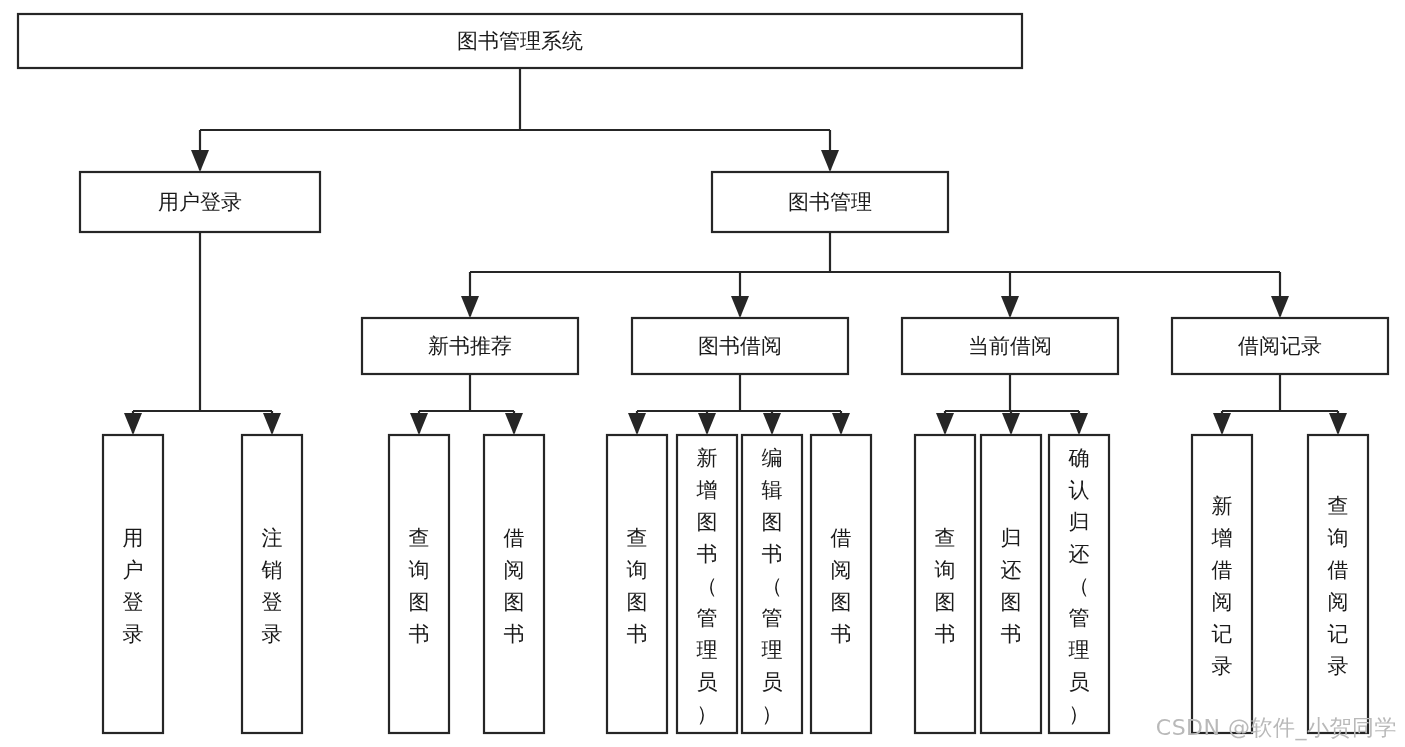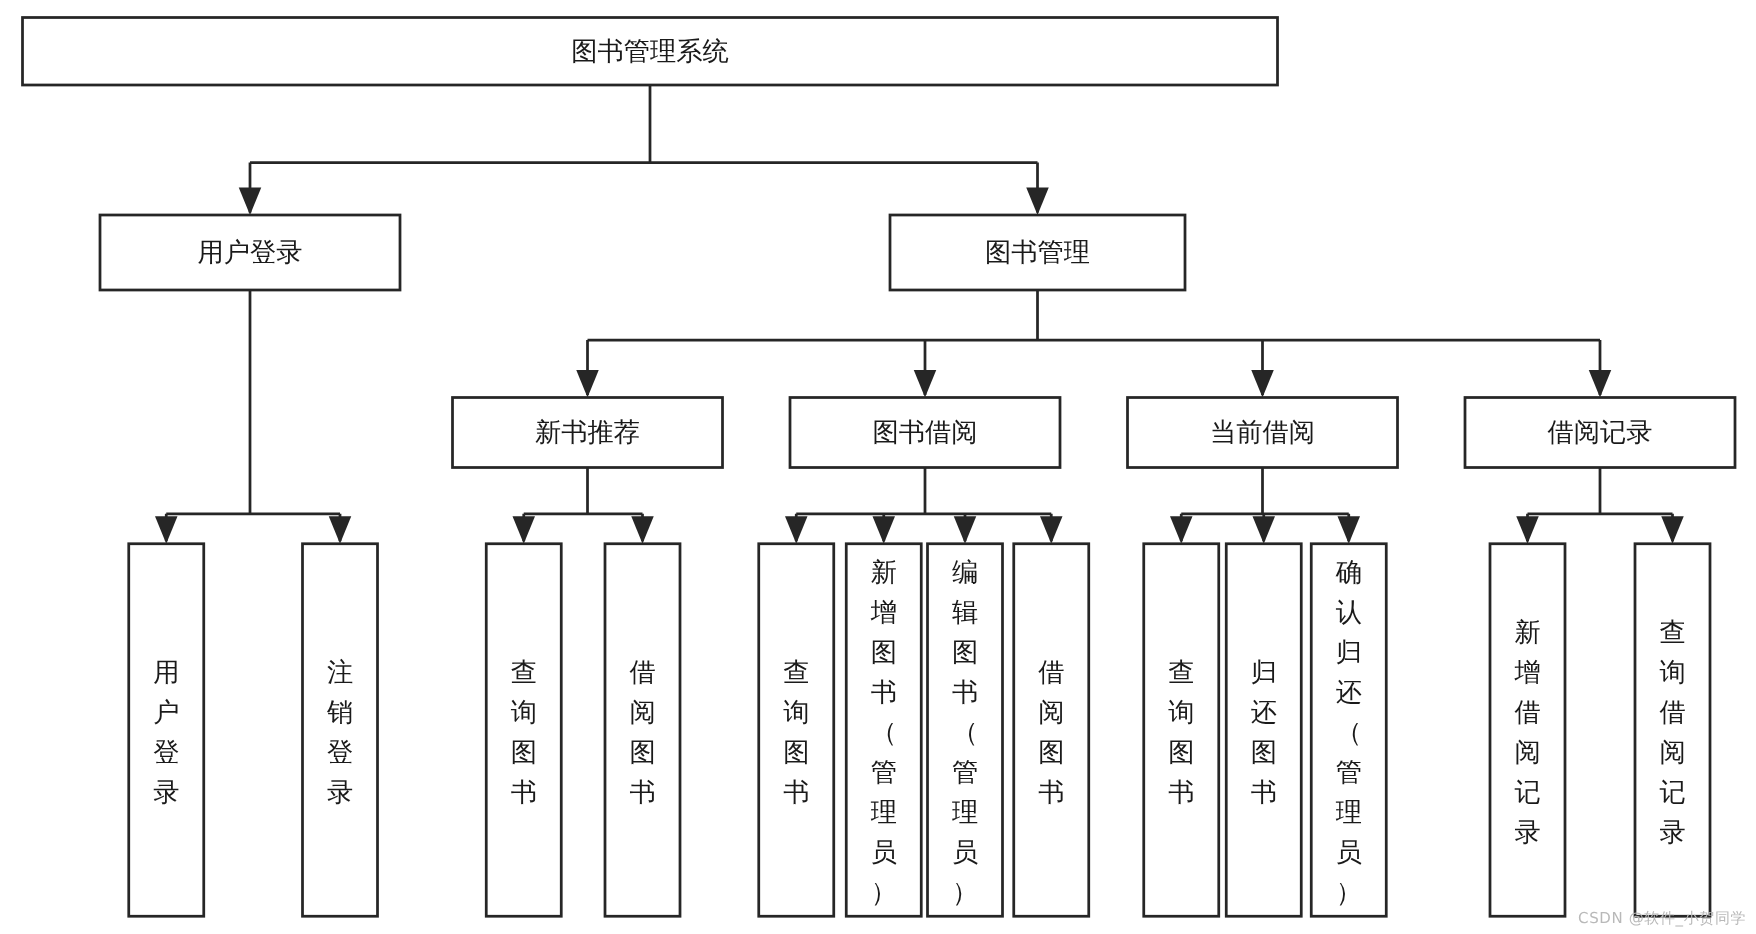--- a/index.html
+++ b/index.html
@@ -54,21 +54,21 @@
     fill: #1a1a1a;
     font-family: "DejaVu Sans", "Liberation Sans", sans-serif;
     font-size: 21px;
     text-anchor: middle;
   }
   .watermark {
     position: absolute;
     right: 8px;
     bottom: 4px;
     font-family: "DejaVu Sans", "Liberation Sans", sans-serif;
-    font-size: 12px;
+    font-size: 22px;
     color: #b9b9b9;
     white-space: nowrap;
     letter-spacing: 0.5px;
   }
 </style>
 </head>
 <body>
 
 <div id="diagram-root">
   <svg id="tree-svg" viewBox="0 0 1405 747" xmlns="http://www.w3.org/2000/svg">

